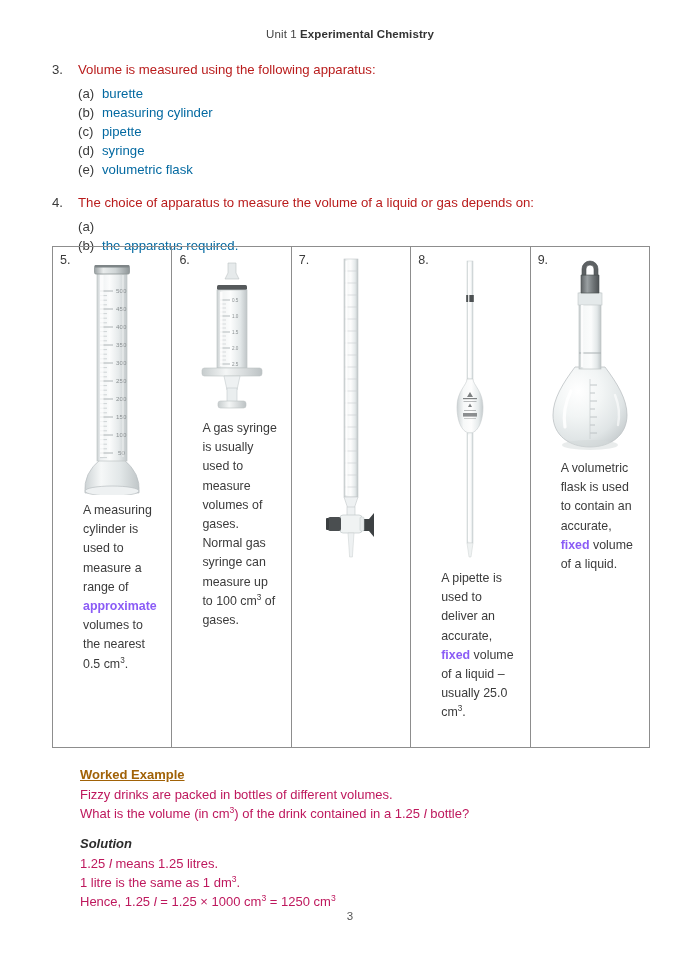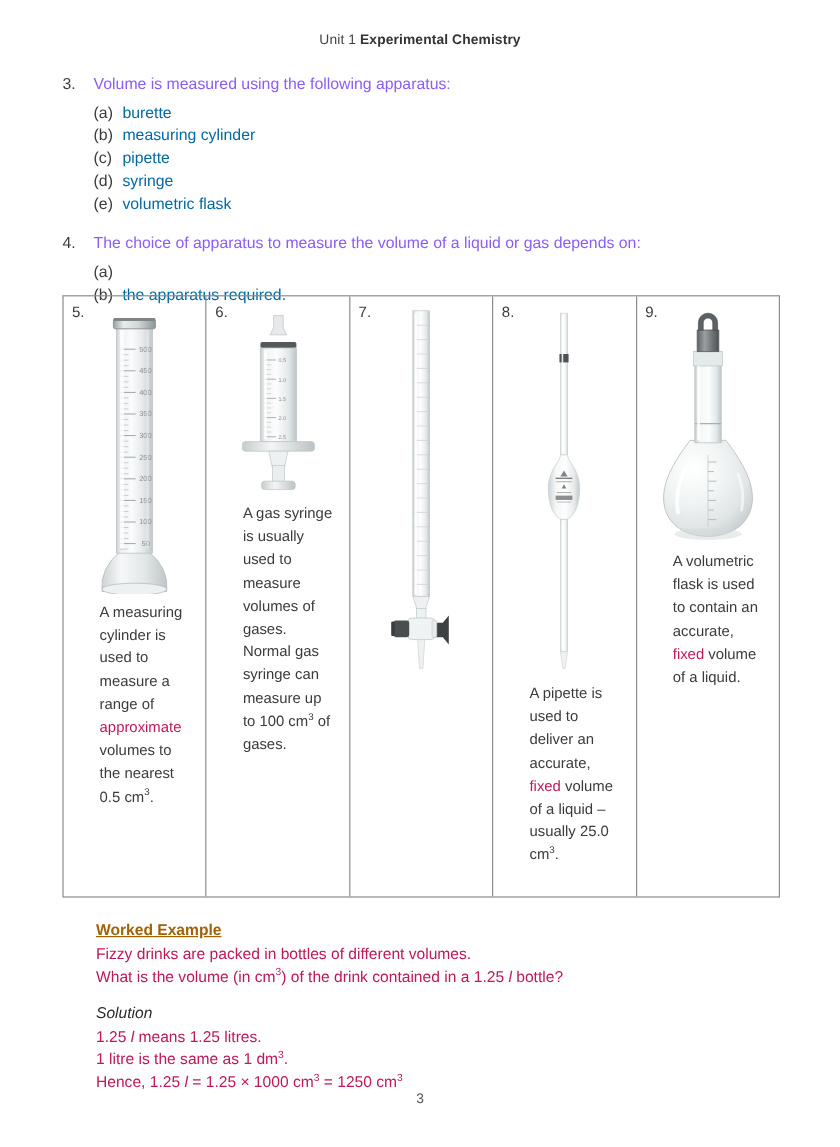--- a/index.html
+++ b/index.html
@@ -51,21 +51,21 @@
   .num-marker {
     width: 26px;
     flex: 0 0 26px;
     font-size: 13.2px;
     line-height: 20px;
     color: #3b3b3b;
   }
   .num-text {
     font-size: 13.2px;
     line-height: 20px;
-    color: #8b5cf6;
+    color: #b91c1c;
   }
   .sub-list {
     margin-top: 4px;
     margin-bottom: 6px;
     margin-left: 26px;
   }
   .sub-item {
     display: flex;
     line-height: 19px;
   }
@@ -115,21 +115,21 @@
     justify-content: center;
     width: 100%;
   }
   .cell-caption {
     font-size: 12.4px;
     line-height: 19.2px;
     color: #3b3b3b;
     padding: 0 10px 0 30px;
     box-sizing: border-box;
   }
-  .cell-caption b { font-weight: 400; color: #be185d; }
+  .cell-caption b { font-weight: 700; color: #8b5cf6; }
   sup { font-size: 0.66em; vertical-align: super; line-height: 0; }
 
   
   .worked {
     position: absolute;
     left: 80px;
     top: 765px;
     width: 560px;
   }
   .worked-title {
@@ -139,21 +139,21 @@
     color: #a16207;
     line-height: 20px;
   }
   .worked-line {
     font-size: 13px;
     line-height: 19px;
     color: #be185d;
   }
   .solution-title {
     font-size: 13px;
-    font-weight: 400;
+    font-weight: 700;
     font-style: italic;
     color: #2b2b2b;
     line-height: 20px;
     margin-top: 11px;
   }
 
   .page-number {
     position: absolute;
     top: 910px;
     left: 0;

